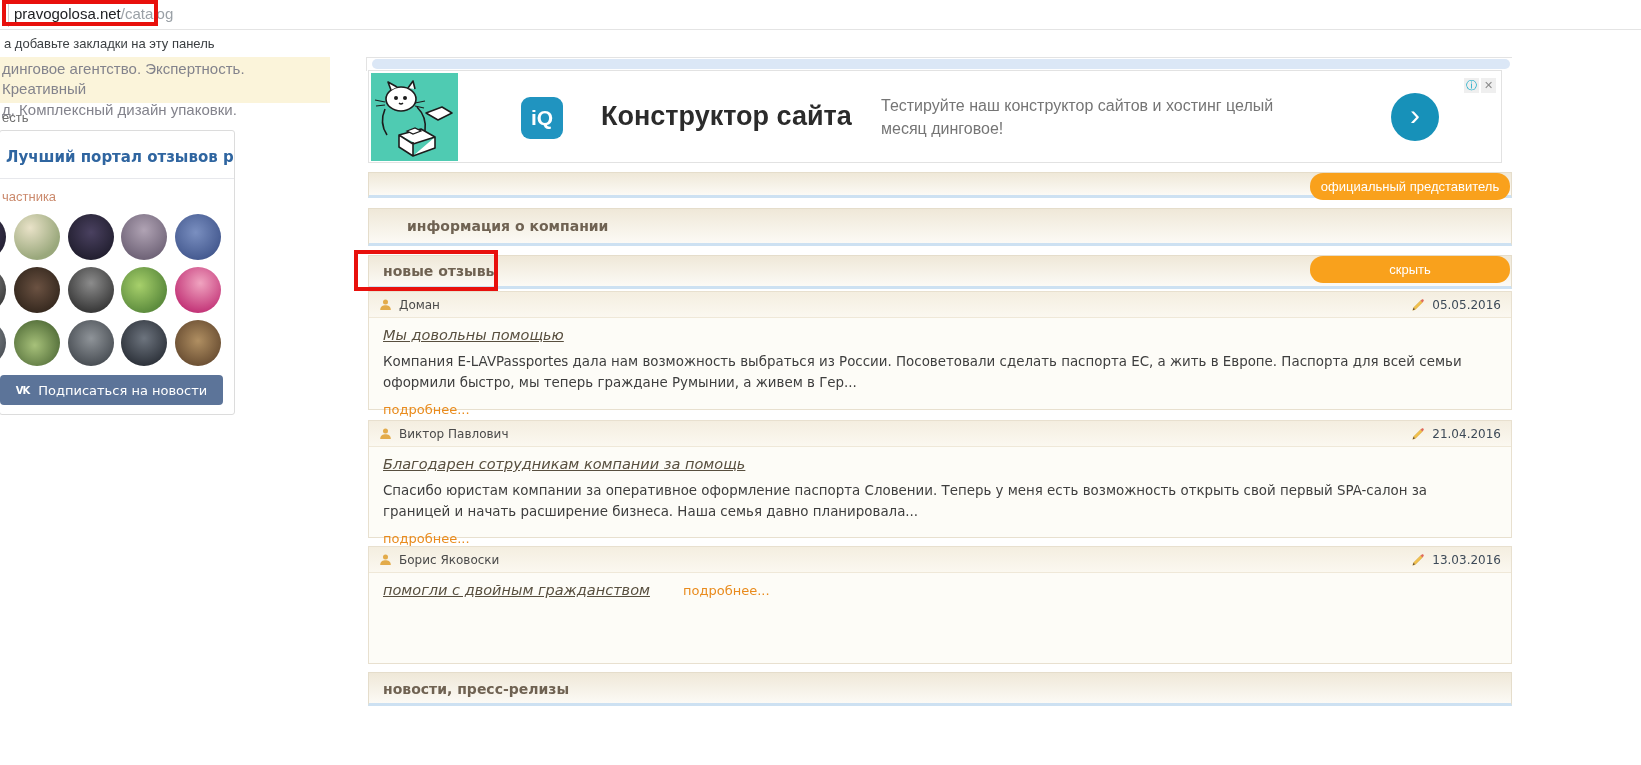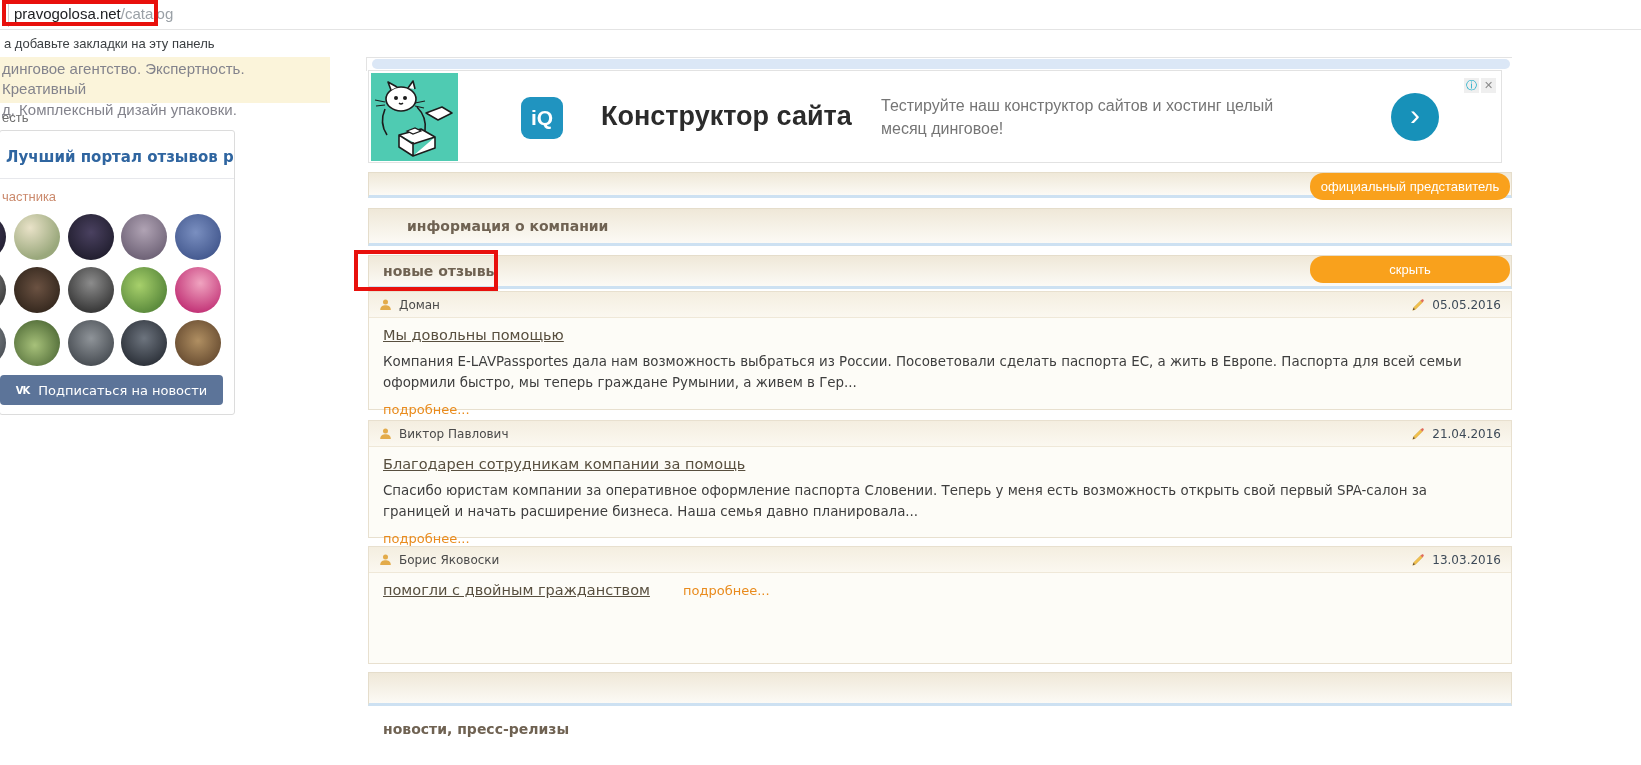--- a/index.html
+++ b/index.html
@@ -61,33 +61,33 @@
   .ad-ic.close { color:#8a8a8a; }
 
   .bar { position:absolute; left:368px; width:1144px; background:linear-gradient(#efe8d8,#fcfaf5); border:1px solid #e5ddcb; border-bottom:3px solid #cde1f2; }
   .bar-label { font-family:"DejaVu Sans",sans-serif; font-weight:bold; font-size:14px; color:#6f6252; padding-left:14px; }
   .rep-bar { top:172px; height:26px; }
   .info-bar { top:208px; height:38px;padding-left:24px; }
   .info-bar .bar-label { padding-top:9px; display:block; }
   .reviews-bar { top:255px; height:34px; }
   .reviews-bar .bar-label { padding-top:7px; display:block; }
   .news-bar { top:672px; height:34px; }
-  .news-bar .bar-label { padding-top:8px; display:block;margin-top:40px; }
+  .news-bar .bar-label { padding-top:8px; display:block; }
 
   .orange-btn { position:absolute; right:1px; top:0px; width:200px; height:27px; background:#f9a11c; border:none; border-radius:13px; color:#fff; font-size:13px; font-family:"Liberation Sans",sans-serif; cursor:pointer; z-index:5; }
 
   .review-card { position:absolute; left:368px; width:1144px; background:#fdfcf7; border:1px solid #e8e0cf; font-family:"DejaVu Sans",sans-serif; }
   .rc1 { top:291px; height:119px; }
   .rc2 { top:420px; height:118px; }
   .rc3 { top:546px; height:118px; }
   .review-head { height:26px; background:linear-gradient(#f4eee0,#fbf8f0); border-bottom:1px solid #efe8d8; display:flex; align-items:center; padding:0 10px; }
   .review-author { font-size:12px; color:#4a4a4a; margin-left:7px; }
   .review-date-wrap { margin-left:auto; display:flex; align-items:flex-start; gap:7px; }
   .review-date { font-size:12px; color:#3d4a58; }
-  .review-title { display:inline-block; margin:9px 14px 0 14px; font-size:14.5px; color:#584f3f; text-decoration:underline; cursor:pointer; }
+  .review-title { display:inline-block; margin:9px 14px 0 14px; font-size:14.5px; color:#584f3f; text-decoration:underline; cursor:pointer;font-style:italic; }
   .review-text { margin:8px 14px 0 14px; font-size:13.4px; color:#3e3e3e; line-height:1.55; }
   .review-more { display:inline-block; margin:8px 14px 0 14px; font-size:13px; color:#e98b1d; cursor:pointer; }
   .uicon, .pencil { flex:0 0 auto; }
 </style>
 </head>
 <body>
 
 <div class="topbar">
   <div class="addr-divider"></div>
   <div class="url-text"><span>pravogolosa.net</span><span class="url-path">/catalog</span></div>

